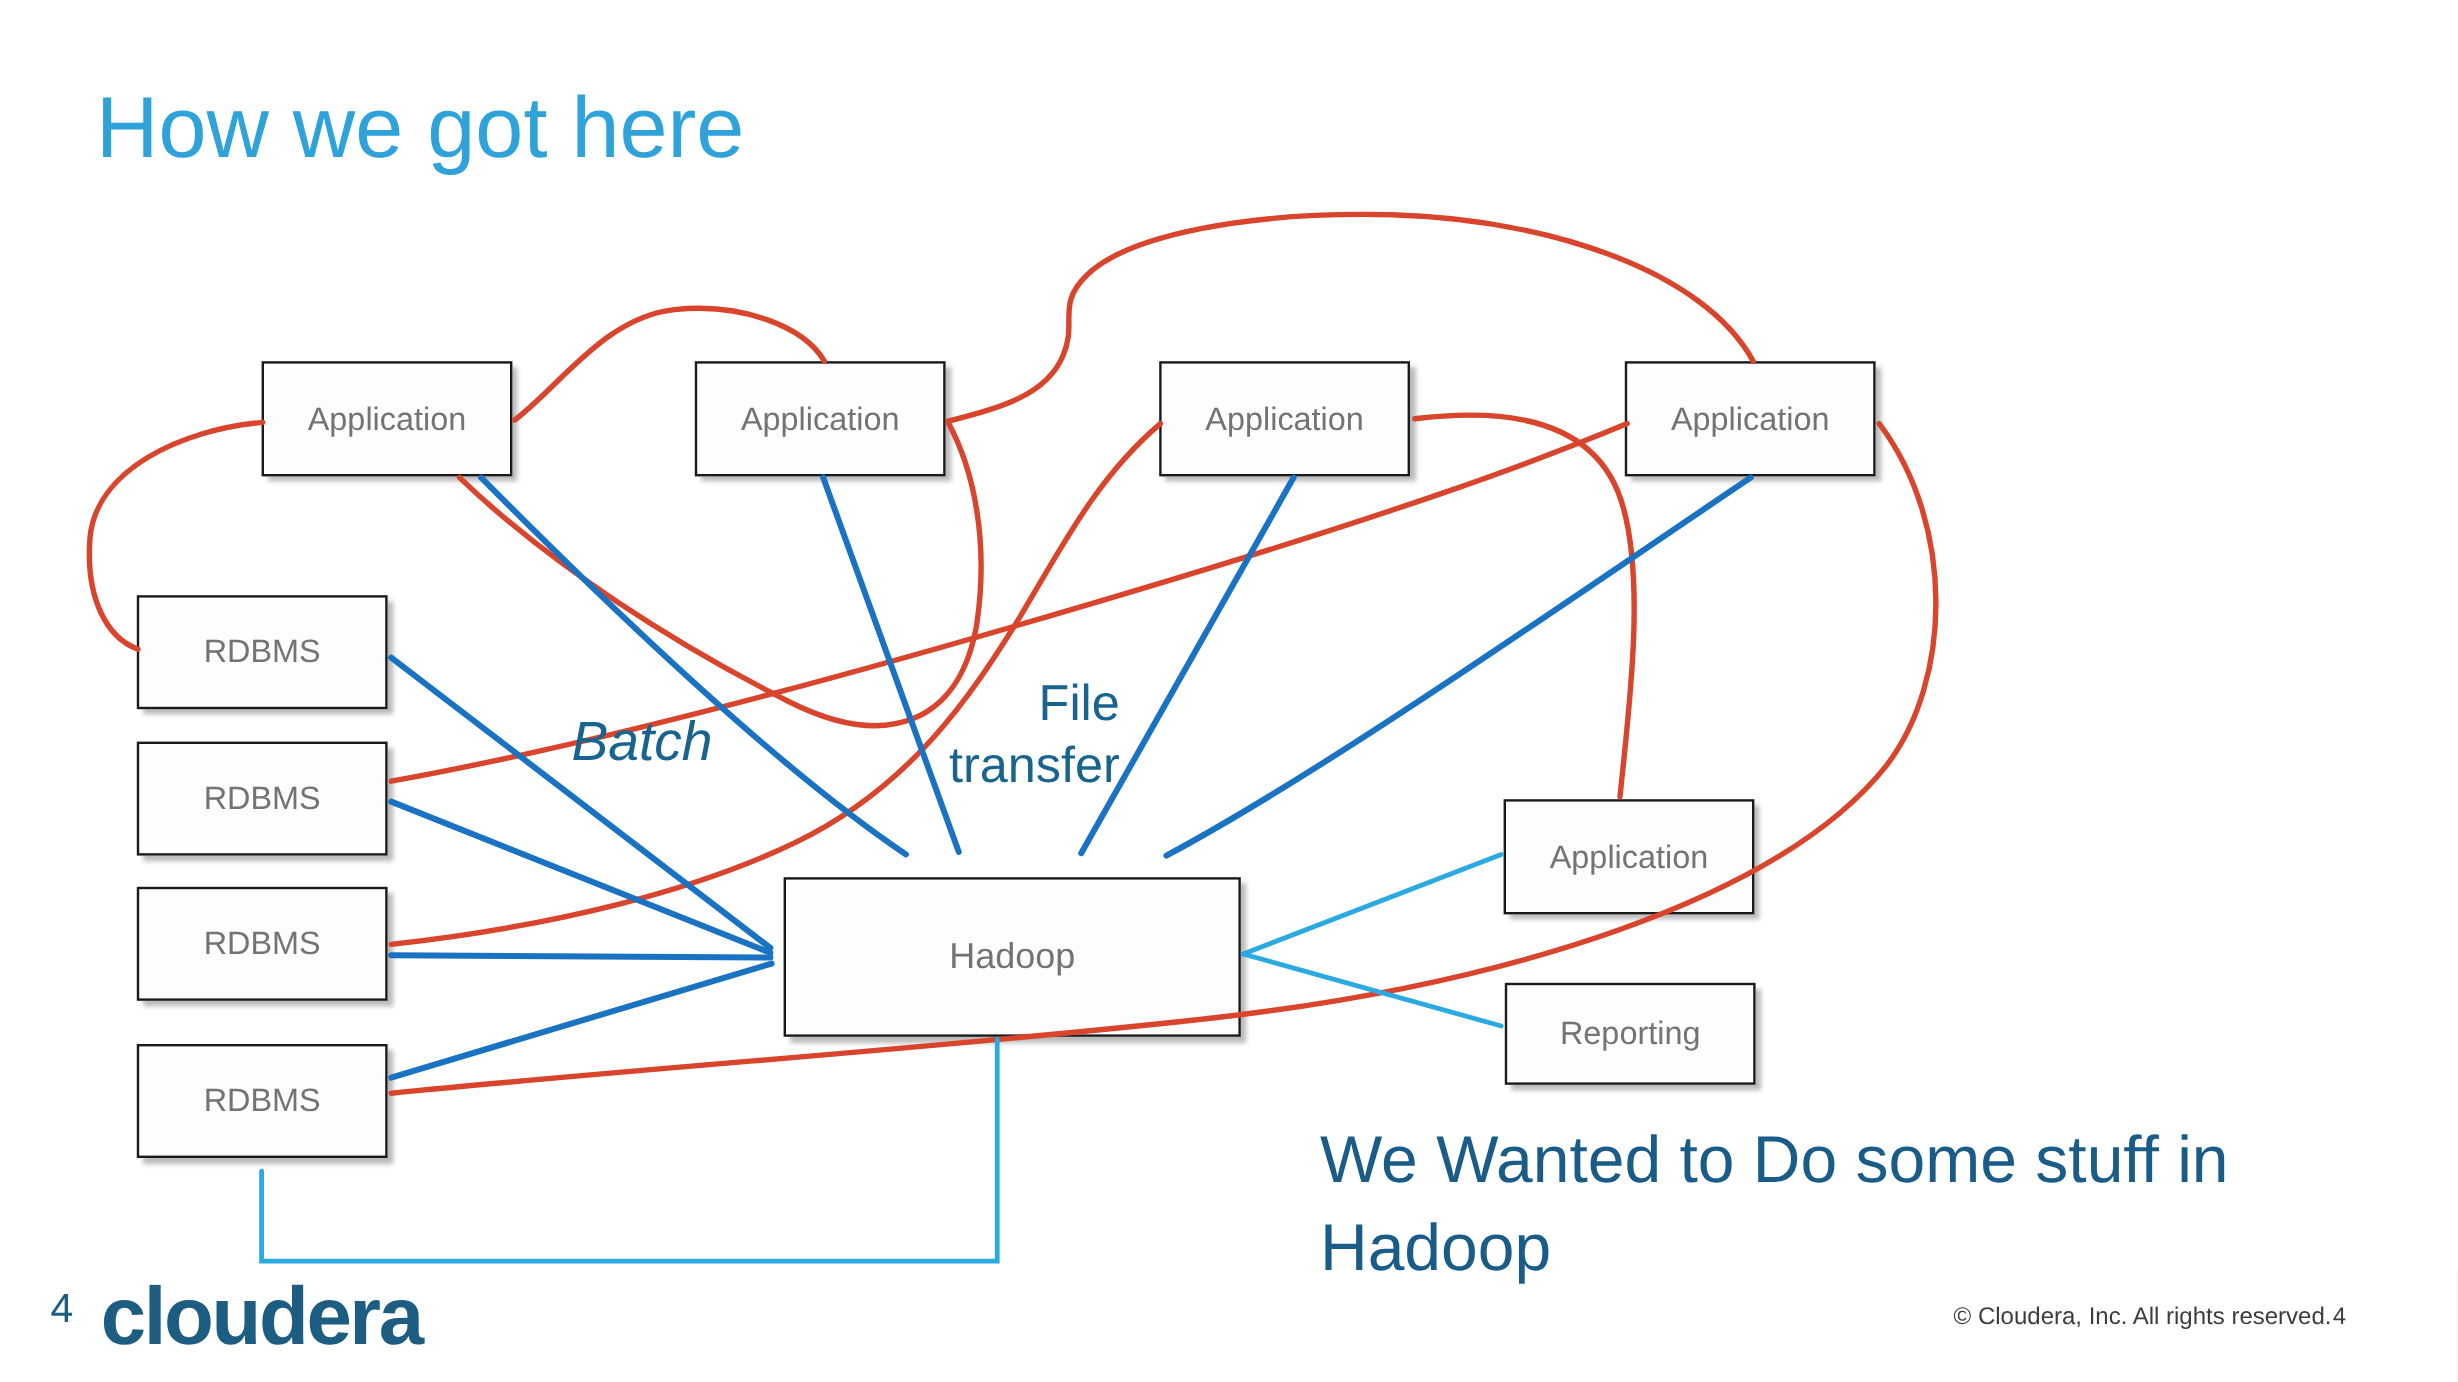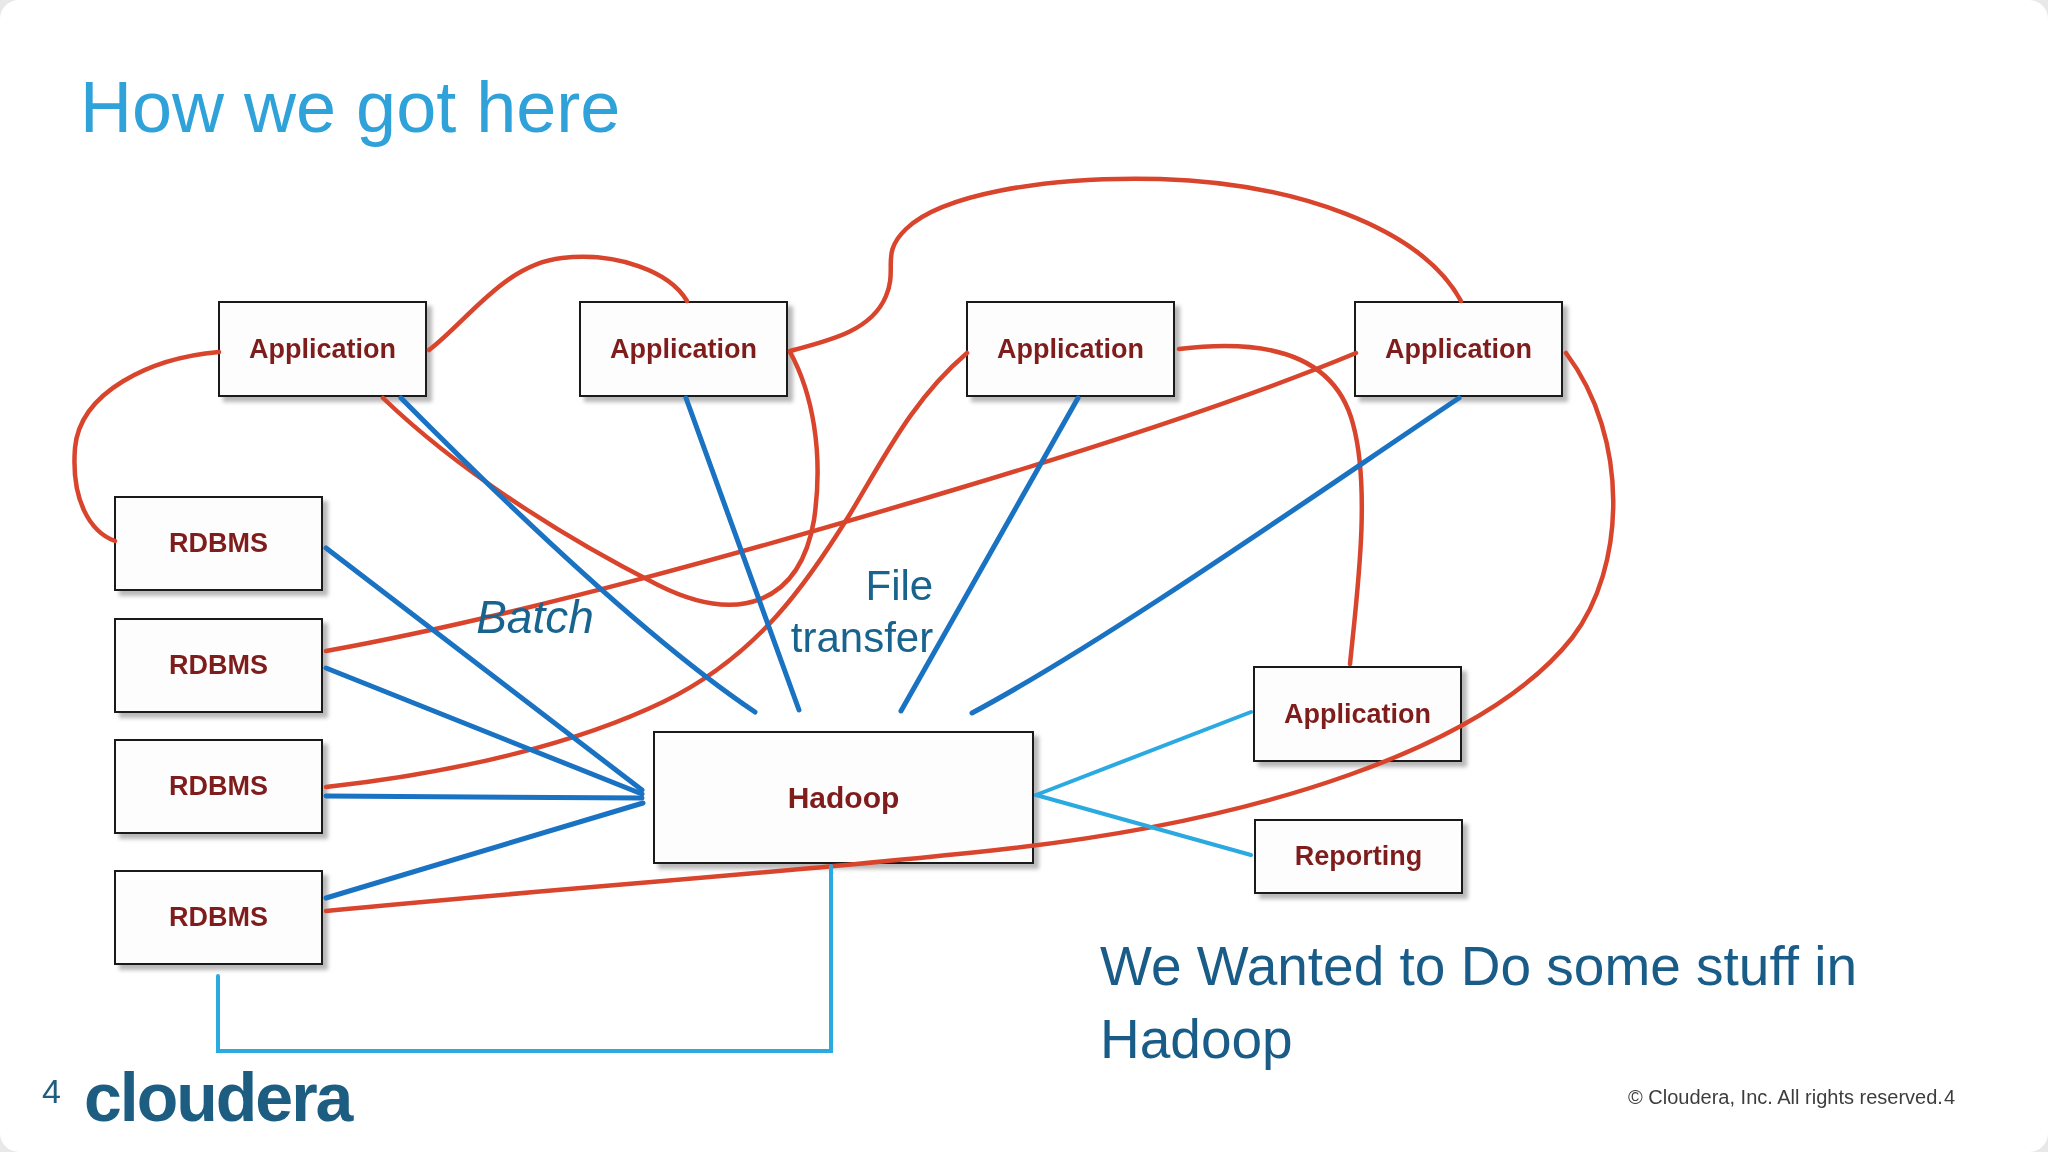--- a/index.html
+++ b/index.html
@@ -13,51 +13,49 @@
     --copyright-gray:#3d3d3d;
   }
   *{margin:0;padding:0;box-sizing:border-box;}
   html,body{background:#e8e8e8;}
   body{font-family:"Liberation Sans","DejaVu Sans",sans-serif;}
   .slide{
     position:relative;
     width:2048px;height:1152px;
     background:#ffffff;
     overflow:hidden;
-    border-radius:19px;
   }
   .slide-title{
     position:absolute;left:80px;top:66px;
     font-size:72px;font-weight:400;letter-spacing:0;
     color:var(--title-blue);
     z-index:6;
   }
   .node{
     position:absolute;
     background:#fdfdfd;
     border:2px solid #1a1a1a;
     box-shadow:5px 5px 4px rgba(0,0,0,0.28);
     display:flex;align-items:center;justify-content:center;
-    font-size:27px;color:#7f1d1d;
+    font-size:27px;color:#737373;
     z-index:2;
-    font-weight:bold;
   }
   .node-app{width:209px;height:96px;top:301px;}
   #app1{left:218px;}
   #app2{left:579px;}
   #app3{left:966px;}
   #app4{left:1354px;}
   .node-rdbms{width:209px;height:95px;left:114px;}
   #rdbms1{top:496px;}
   #rdbms2{top:618px;}
   #rdbms3{top:739px;}
   #rdbms4{top:870px;}
   #hadoop{left:653px;top:731px;width:381px;height:133px;font-size:30px;}
   #rapp{left:1253px;top:666px;width:209px;height:96px;}
-  #reporting{left:1254px;top:819px;width:209px;height:75px;}
+  #reporting{left:1254px;top:819px;width:209px;height:85px;}
   svg.lines{
     position:absolute;left:0;top:0;width:2048px;height:1152px;
     z-index:4;pointer-events:none;
   }
   svg.lines path{fill:none;stroke-linecap:round;}
   .red-l{stroke:var(--red-line);stroke-width:4.5px;}
   .blue-l{stroke:var(--blue-line);stroke-width:5px;}
   .lblue-l{stroke:var(--light-blue-line);stroke-width:4px;}
   .m-blue{fill:var(--blue-line);}
   .m-lblue{fill:var(--light-blue-line);}

